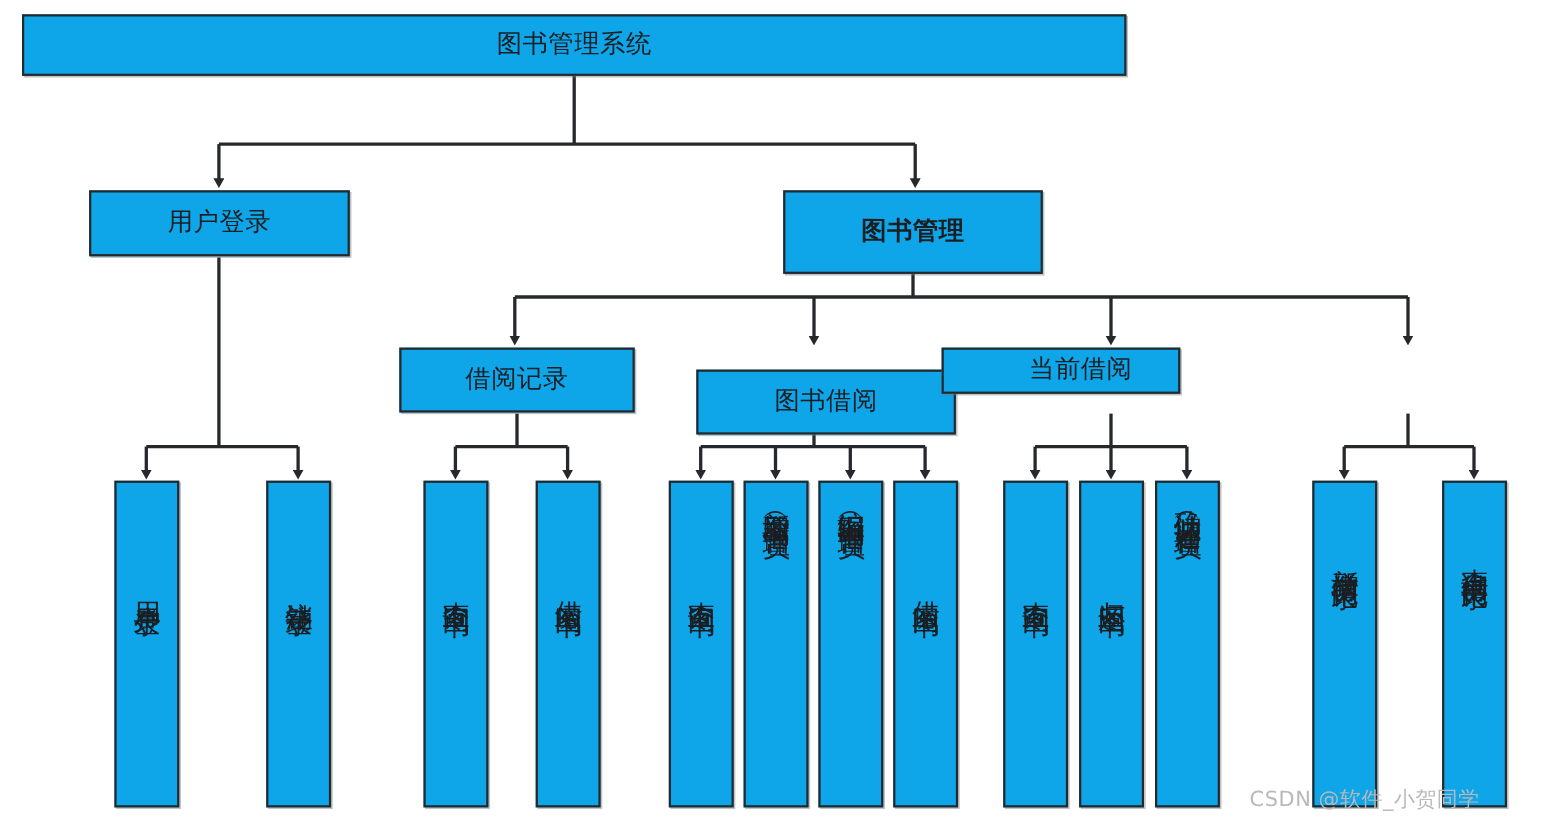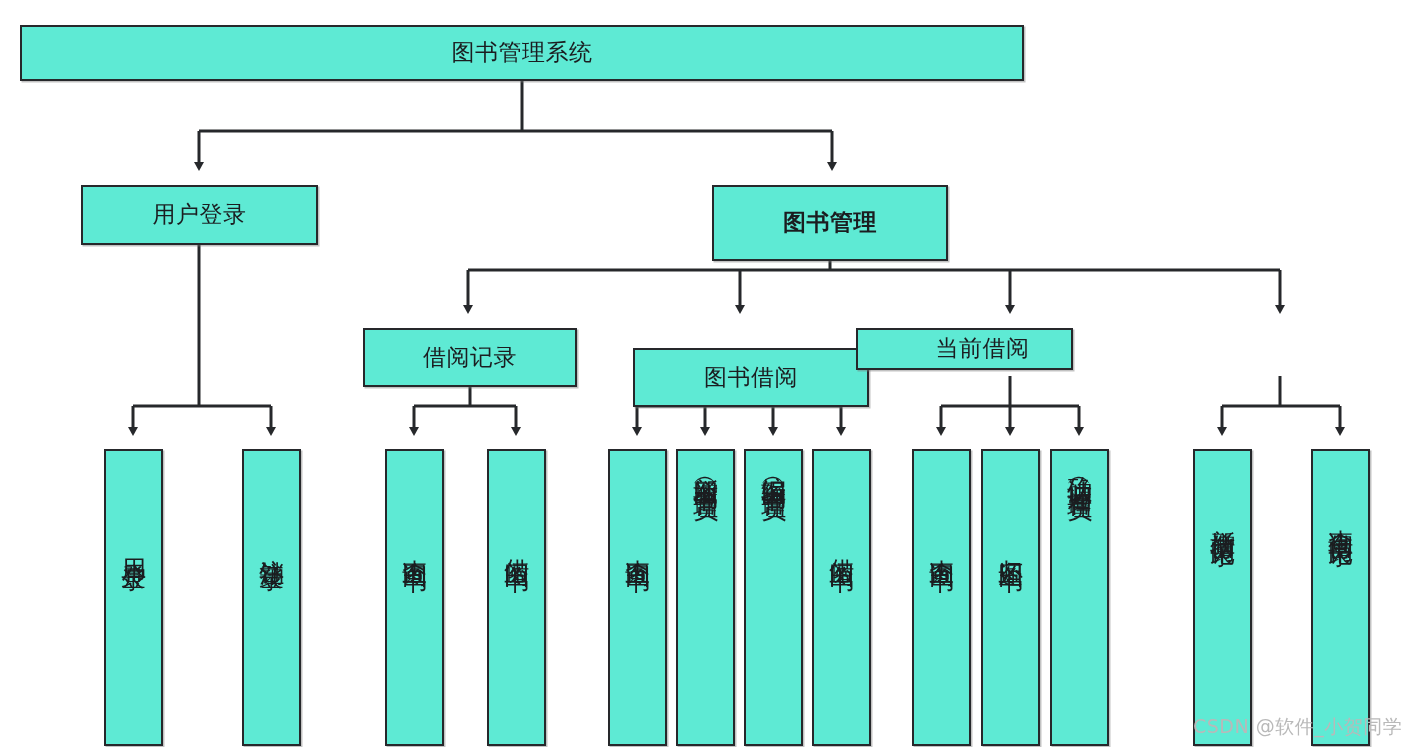--- a/index.html
+++ b/index.html
@@ -22,28 +22,27 @@
     position: absolute;
     left: 0;
     top: 0;
     width: 1405px;
     height: 747px;
     pointer-events: none;
   }
   .node {
     position: absolute;
     box-sizing: border-box;
-    background: #5eead4;
+    background: #0ea5e9;
     border: 2px solid #26282b;
     display: flex;
     align-items: center;
     justify-content: center;
     color: #1b1d20;
     box-shadow: 1.5px 1.5px 0 rgba(120,120,120,0.45);
-    margin-top: 12px;
   }
   .node .label {
     display: block;
     text-align: center;
     line-height: 1.18;
     white-space: pre-line;
   }
   .node.horiz .label {
     font-size: 23px;
     letter-spacing: 0.5px;
@@ -193,15 +192,15 @@
     <span class="label">确认归还（管理员）</span>
   </div>
 
   <div class="node vert pad-mid" style="left:1193px; top:437px; width:59px; height:297px;">
     <span class="label">新增借阅记录</span>
   </div>
   <div class="node vert pad-mid" style="left:1311px; top:437px; width:59px; height:297px;">
     <span class="label">查询借阅记录</span>
   </div>
 
-  <div class="watermark" style="left:1193px; top:714px;">CSDN @软件_小贺同学</div>
+  <div class="watermark" style="left:1136px; top:714px;">CSDN @软件_小贺同学</div>
 
 </div>
 
 </body></html>

